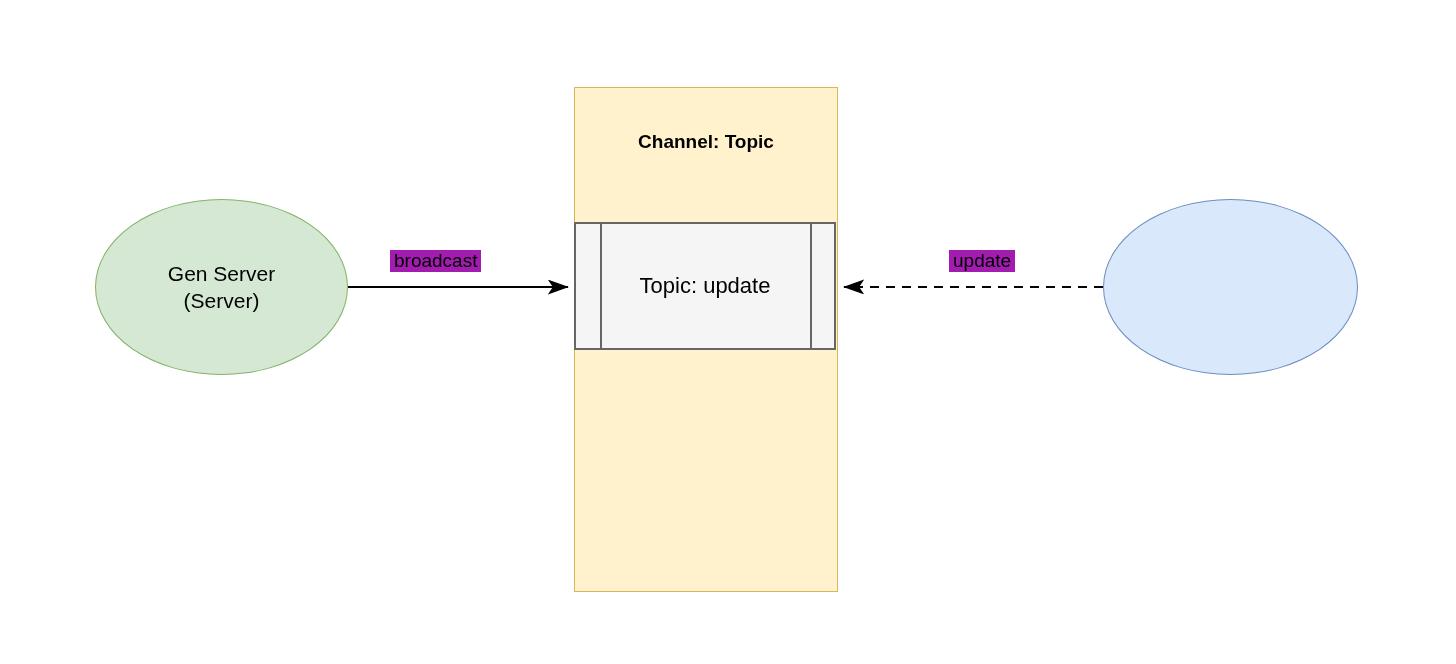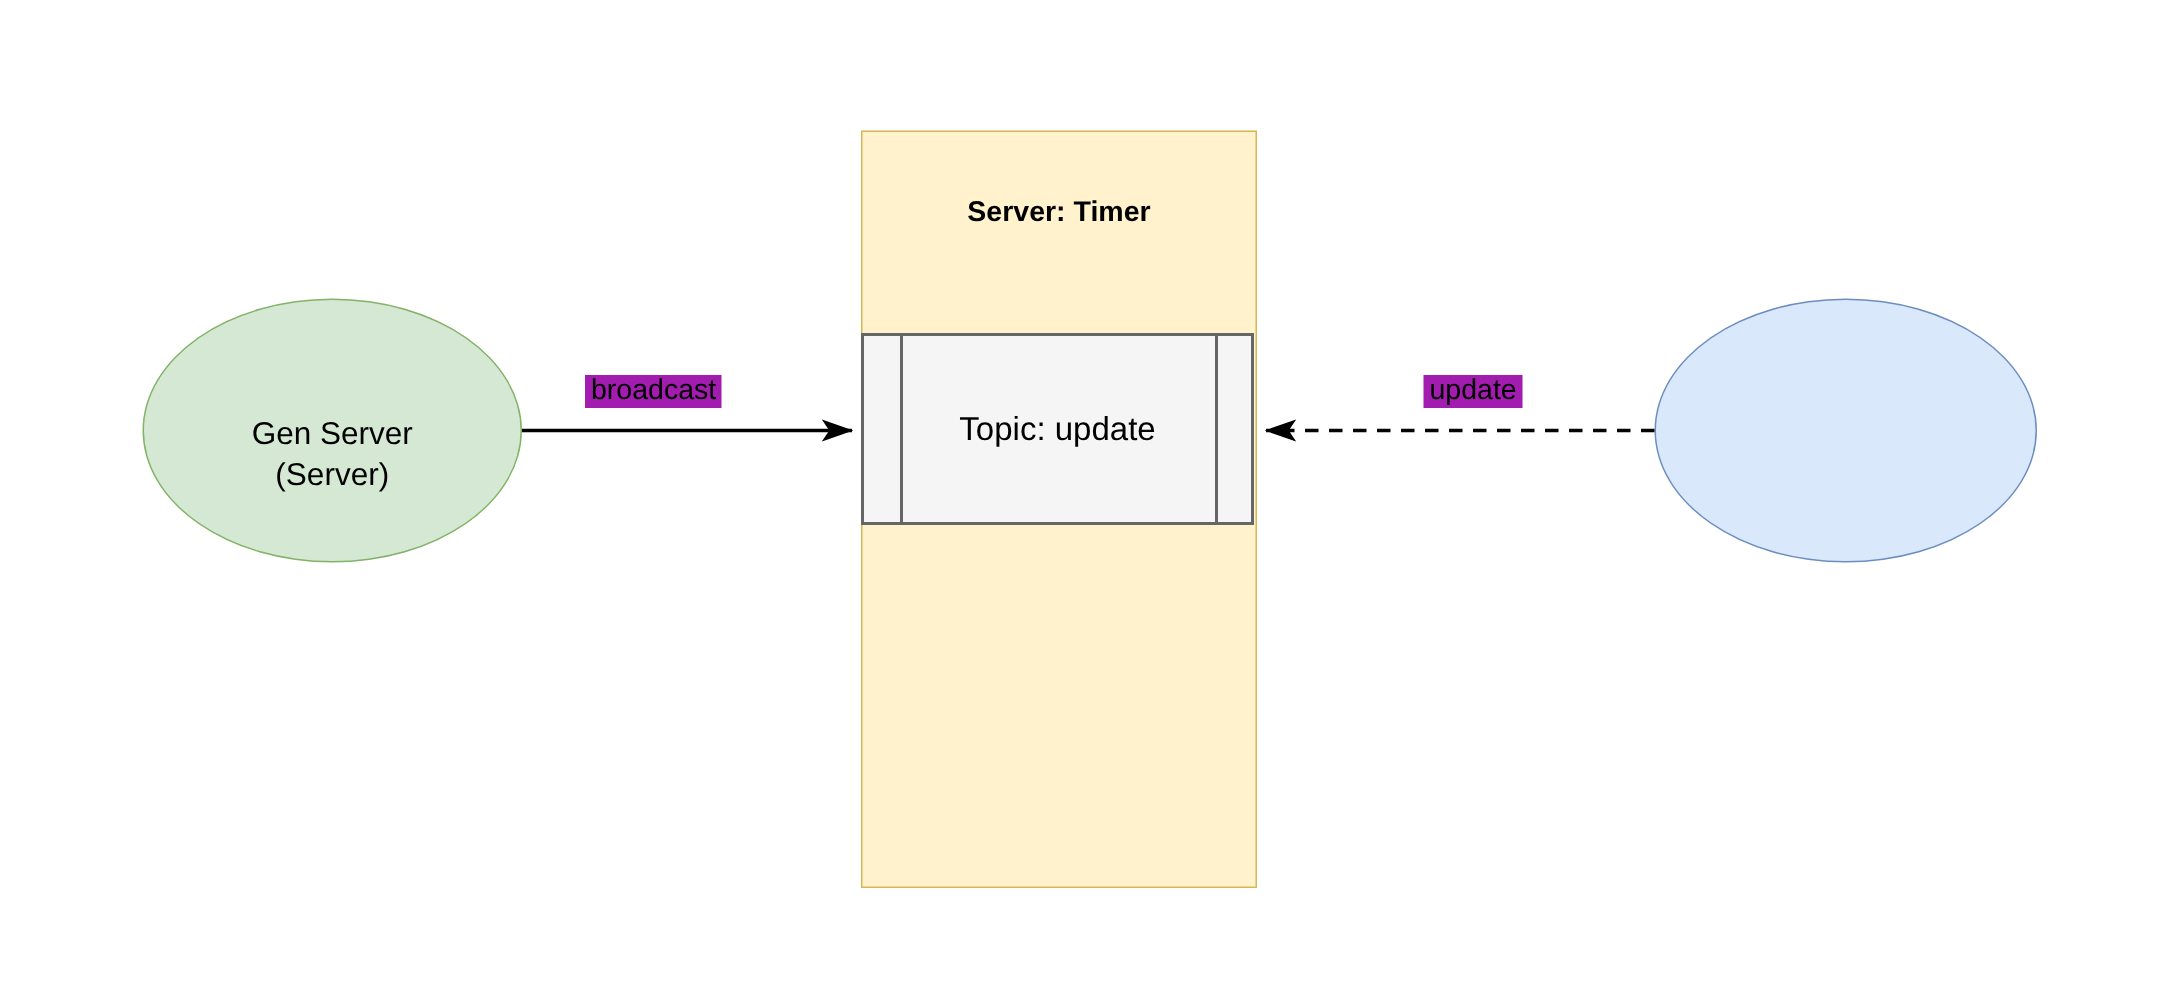--- a/index.html
+++ b/index.html
@@ -49,21 +49,21 @@
     width: 255px;
     height: 176px;
     background: #dae8fc;
     border: 1.6px solid #6c8ebf;
   }
   .ellipse-label {
     font-size: 21px;
   }
   #gen-server-label {
     left: 95px;
-    top: 215px;
+    top: 199px;
     width: 253px;
     height: 176px;
   }
   #frontend-label {
     left: 1103px;
     top: 199px;
     width: 255px;
     height: 176px;
   }
 
@@ -141,21 +141,21 @@
     left: 949px;
     top: 250px;
   }
 </style>
 </head>
 <body>
 
 <div id="canvas">
 
   <div id="channel-box"></div>
-  <div class="shape-text" id="channel-title">Server: Timer</div>
+  <div class="shape-text" id="channel-title">Channel: Topic</div>
 
   <div id="topic-process">
     <span class="bar left"></span>
     <span class="bar right"></span>
   </div>
   <div class="shape-text" id="topic-label">Topic: update</div>
 
   <div class="ellipse" id="gen-server-ellipse"></div>
   <div class="shape-text ellipse-label" id="gen-server-label">
     <span>Gen Server</span>

